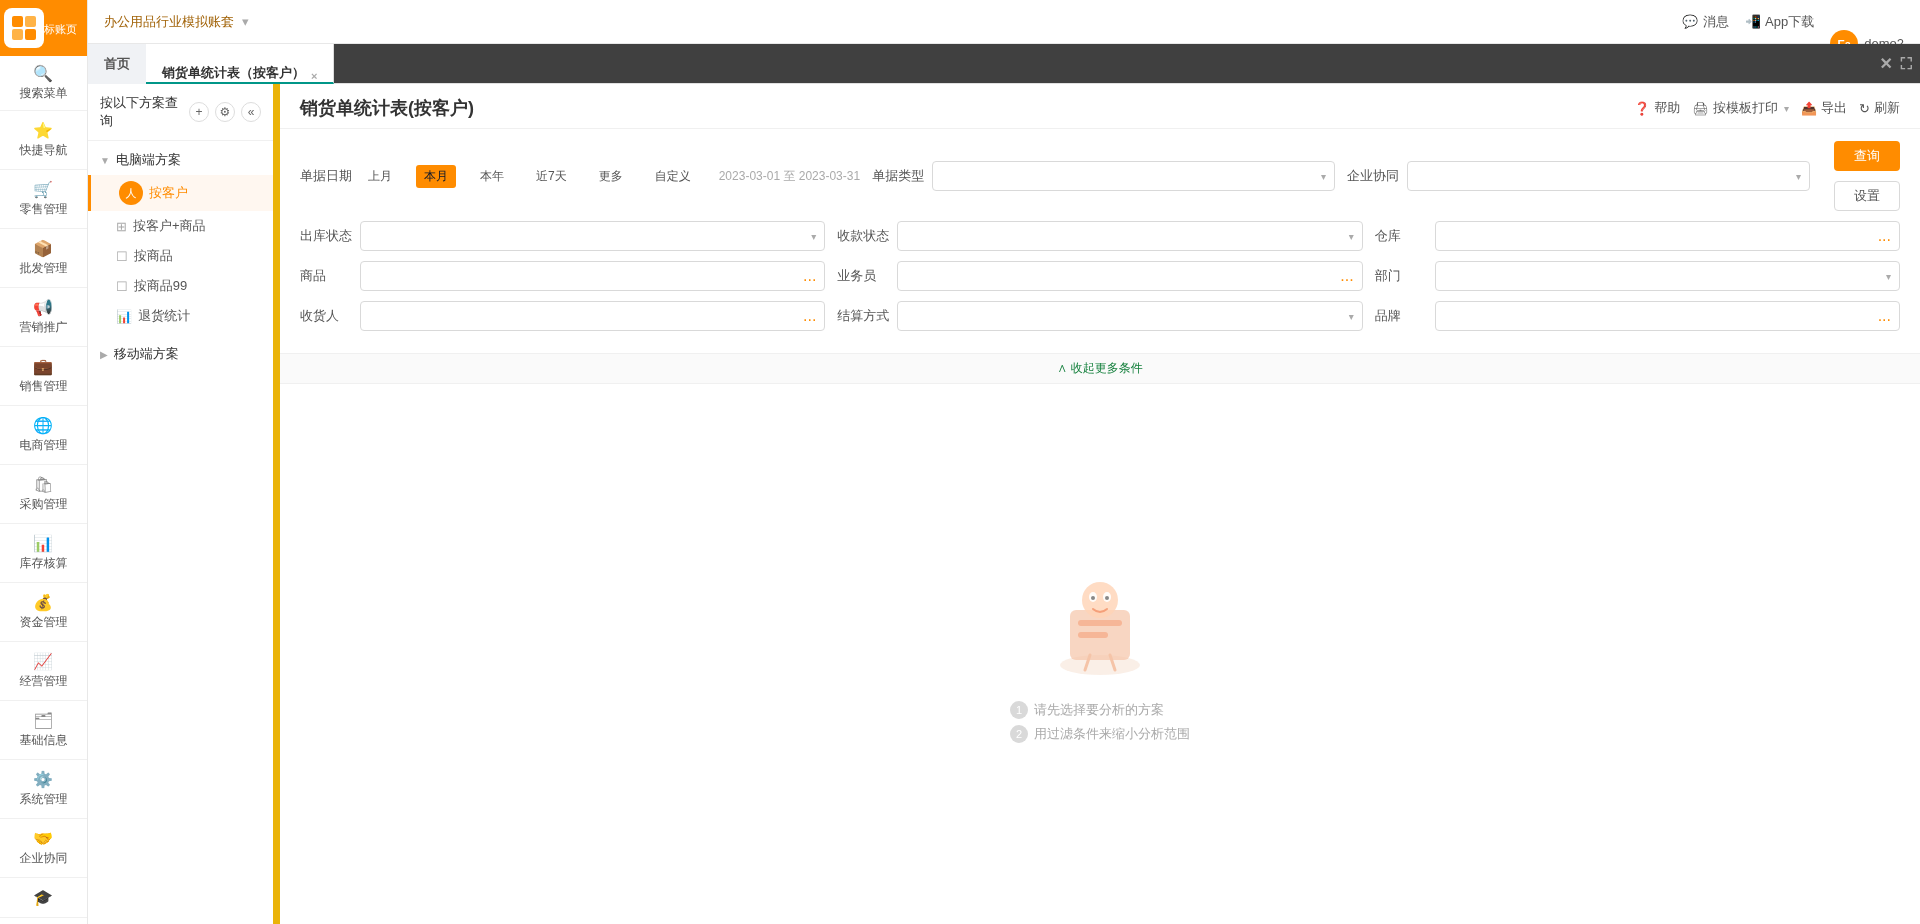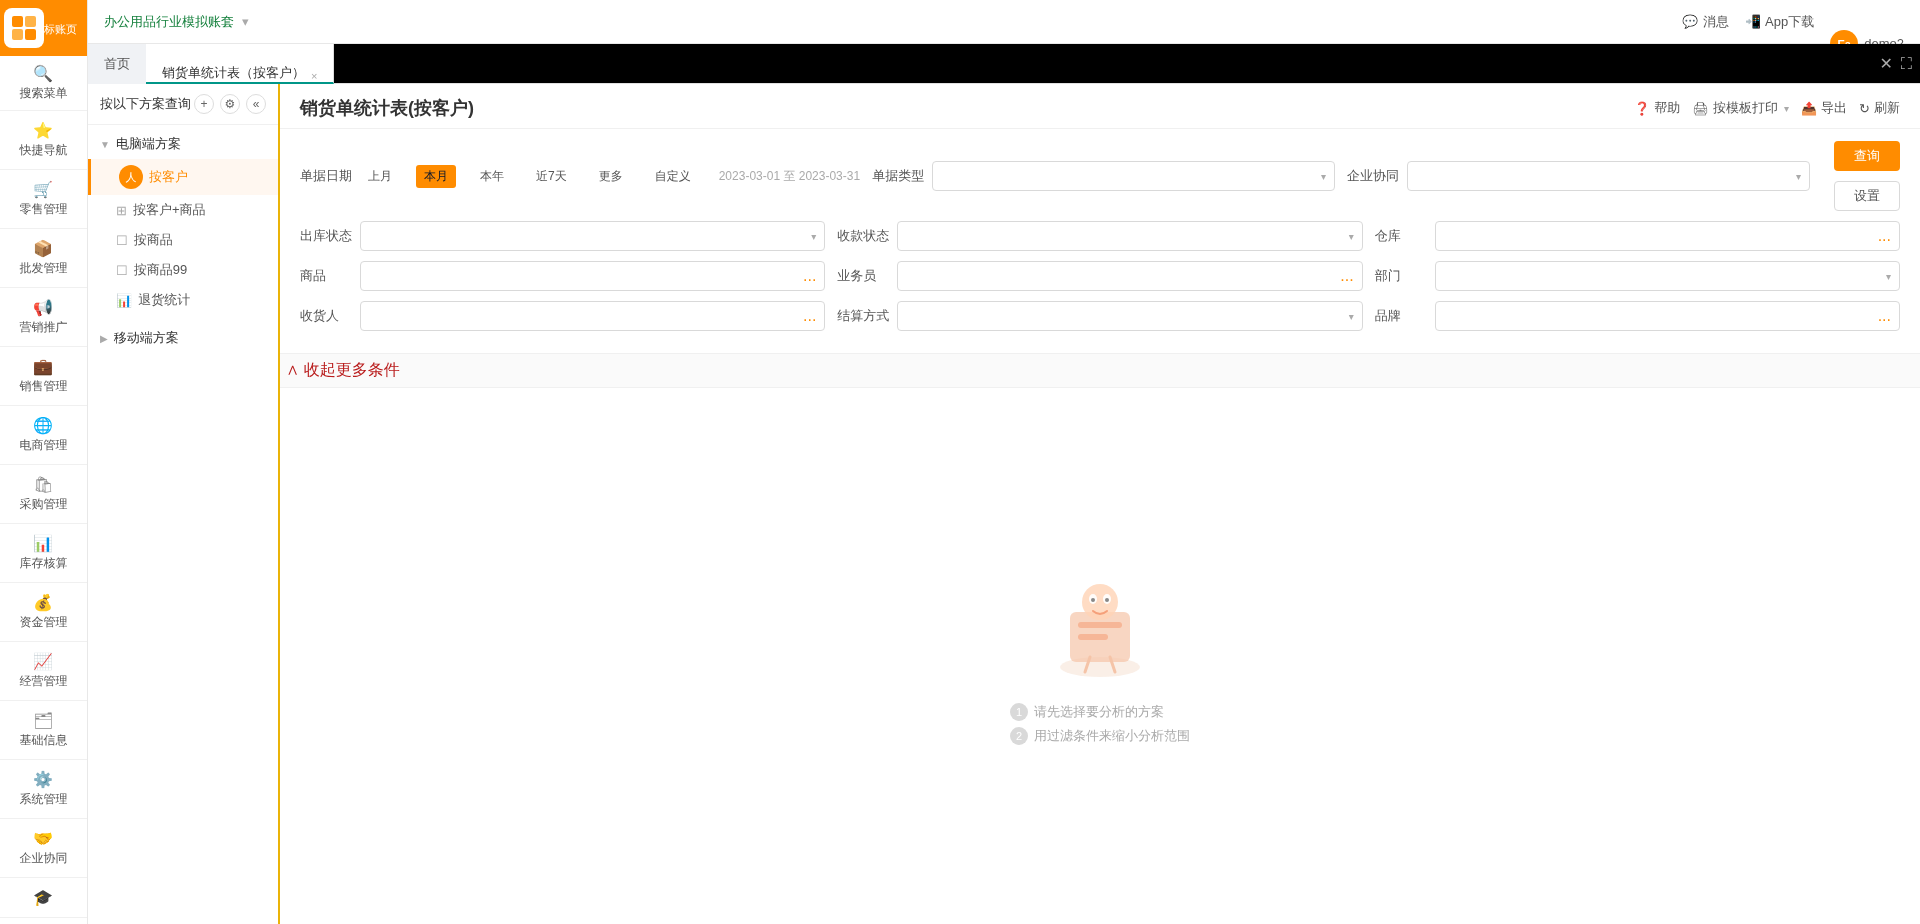--- a/index.html
+++ b/index.html
@@ -14,39 +14,39 @@
     .sidebar-search { width: 100%; padding: 8px 4px; text-align: center; border-bottom: 1px solid #f0f0f0; cursor: pointer; }
     .sidebar-nav-item { width: 100%; padding: 10px 4px; text-align: center; cursor: pointer; border-bottom: 1px solid #f0f0f0; }
     .sidebar-nav-label { font-size: 12px; color: #555; margin-top: 2px; }
 
     
     .main { flex: 1; display: flex; flex-direction: column; overflow: hidden; }
 
     
     .top-header { height: 44px; background: #fff; border-bottom: 1px solid #e8e8e8; display: flex; align-items: center; justify-content: space-between; padding: 0 16px; flex-shrink: 0; }
     .header-left { display: flex; align-items: center; gap: 8px; }
-    .header-title { font-size: 13px; color: #15803d; }
+    .header-title { font-size: 13px; color: #a16207; }
     .header-dropdown { cursor: pointer; color: #aaa; }
     .header-right { display: flex; align-items: center; gap: 16px; }
     .header-btn { display: flex; align-items: center; gap: 4px; font-size: 13px; color: #555; cursor: pointer; }
     .user-avatar { width: 28px; height: 28px; border-radius: 50%; background: #ff8c00; display: flex; align-items: center; justify-content: center; color: #fff; font-size: 11px; font-weight: bold; }
 
     
-    .tab-bar { height: 40px; background: #000000; display: flex; align-items: center; padding: 0 0; flex-shrink: 0; border-bottom: 1px solid #e0e0e0; }
+    .tab-bar { height: 40px; background: #404040; display: flex; align-items: center; padding: 0 0; flex-shrink: 0; border-bottom: 1px solid #e0e0e0; font-weight: bold; }
     .tab-item { height: 40px; display: flex; align-items: flex-end; padding: 0 16px; font-size: 13px; cursor: pointer; color: #555; background: #f0f2f5; border-right: 1px solid #ddd; }
     .tab-item.active { background: #fff; color: #333; border-bottom: 2px solid #009688; }
     .tab-item .tab-close { margin-left: 6px; color: #aaa; font-size: 11px; cursor: pointer; }
     .tab-home { padding: 0 16px; font-size: 13px; color: #555; cursor: pointer; background: #f0f2f5; height: 40px; display: flex; align-items: center; }
     .tab-maximize { margin-left: auto; margin-right: 8px; color: #aaa; cursor: pointer; font-size: 16px; display: flex; align-items: center; gap: 8px; }
 
     
     .content { flex: 1; display: flex; overflow: hidden; background: #fff; }
 
     
-    .left-panel { width: 192px; border-right: 2px solid #eab308; flex-shrink: 0; overflow-y: auto; }
+    .left-panel { width: 192px; border-right: 7px solid #eab308; flex-shrink: 0; overflow-y: auto; }
     .left-panel-header { padding: 10px 12px; display: flex; align-items: center; justify-content: space-between; border-bottom: 1px solid #f0f0f0; }
     .left-panel-title { font-size: 13px; color: #333; }
     .left-panel-actions { display: flex; align-items: center; gap: 6px; }
     .action-icon { width: 20px; height: 20px; border-radius: 50%; border: 1px solid #ddd; display: flex; align-items: center; justify-content: center; cursor: pointer; color: #666; font-size: 12px; }
     .scheme-group { padding: 4px 0; }
     .scheme-group-header { display: flex; align-items: center; padding: 6px 12px; font-size: 13px; color: #333; cursor: pointer; }
     .scheme-group-arrow { margin-right: 4px; font-size: 10px; color: #aaa; }
     .scheme-item { display: flex; align-items: center; padding: 6px 12px 6px 28px; font-size: 13px; color: #555; cursor: pointer; }
     .scheme-item.active { color: #ff8c00; background: #fff7f0; border-left: 3px solid #ff8c00; }
     .scheme-item .scheme-icon { margin-right: 6px; color: #aaa; font-size: 13px; }
@@ -71,21 +71,21 @@
     .filter-dots { color: #ff8c00; font-size: 16px; cursor: pointer; margin-left: 4px; }
     .date-filter { display: flex; align-items: center; gap: 16px; }
     .date-btn { padding: 3px 8px; font-size: 12px; color: #555; cursor: pointer; border-radius: 3px; }
     .date-btn.active { background: #ff8c00; color: #0f172a; border-radius: 3px; }
     .date-range { font-size: 12px; color: #aaa; margin-left: 4px; }
     .filter-actions { display: flex; flex-direction: column; gap: 10px; margin-left: 12px; flex-shrink: 0; }
     .btn-query { background: #ff8c00; color: #fff; border: none; border-radius: 4px; padding: 6px 20px; font-size: 13px; cursor: pointer; }
     .btn-settings { background: #fff; color: #555; border: 1px solid #d9d9d9; border-radius: 4px; padding: 5px 16px; font-size: 13px; cursor: pointer; }
 
     
-    .collapse-bar { text-align: left; padding: 6px; cursor: pointer; color: #b91c1c; font-size: 16px; background: #fafafa; border-top: 1px solid #f0f0f0; border-bottom: 1px solid #f0f0f0; }
+    .collapse-bar { text-align: center; padding: 6px; cursor: pointer; color: #15803d; font-size: 12px; background: #fafafa; border-top: 1px solid #f0f0f0; border-bottom: 1px solid #f0f0f0; }
 
     
     .empty-state { flex: 1; display: flex; flex-direction: column; align-items: center; justify-content: center; }
     .empty-icon { width: 120px; height: 120px; margin-bottom: 16px; }
     .empty-tips { display: flex; flex-direction: column; gap: 6px; }
     .empty-tip { display: flex; align-items: center; gap: 6px; font-size: 13px; color: #aaa; }
     .tip-num { width: 18px; height: 18px; border-radius: 50%; background: #d9d9d9; color: #fff; font-size: 11px; display: flex; align-items: center; justify-content: center; flex-shrink: 0; }
 
     .dropdown-arrow { font-size: 10px; color: #aaa; }
 

